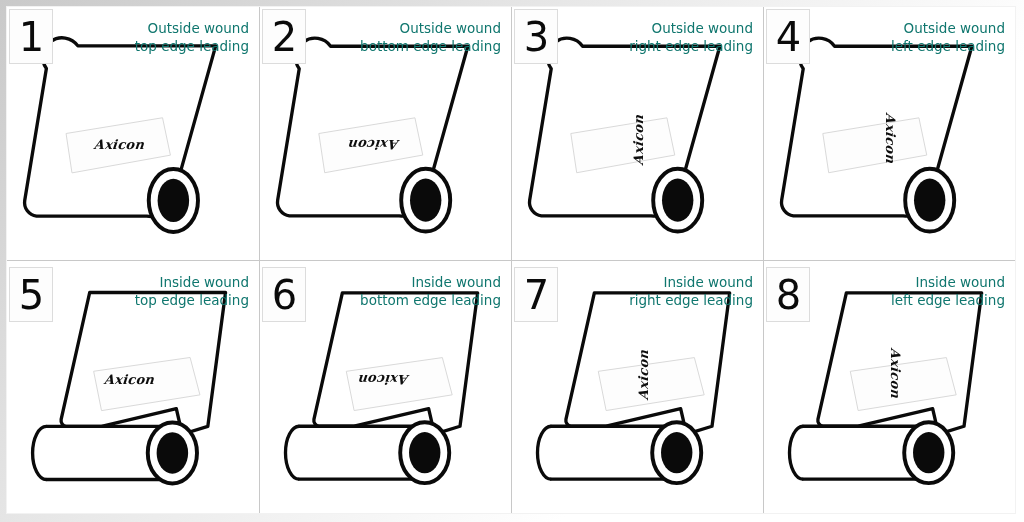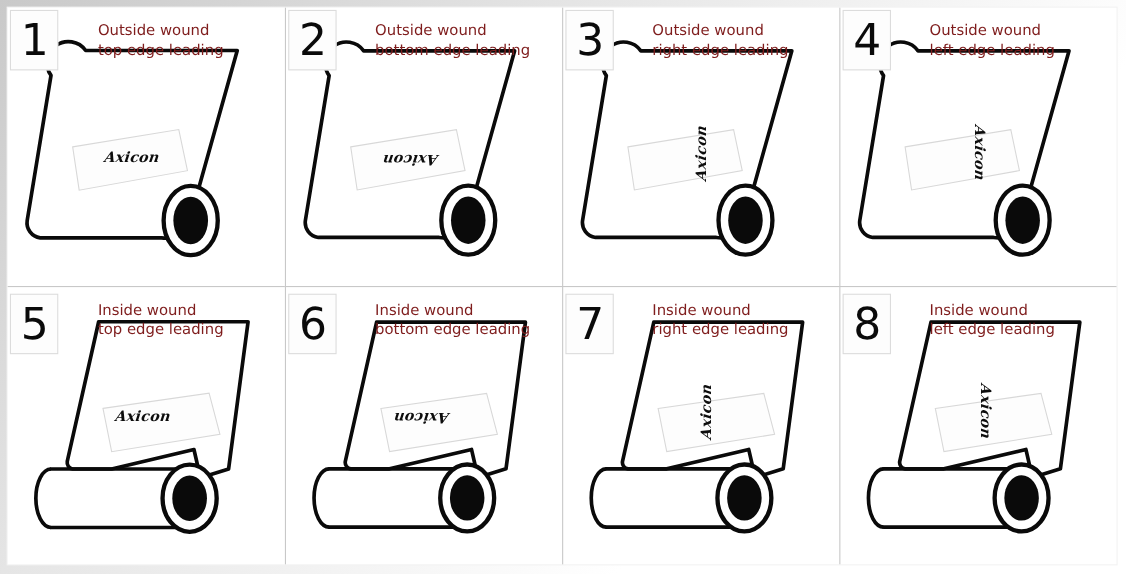--- a/index.html
+++ b/index.html
@@ -39,22 +39,22 @@
     display:flex;align-items:center;justify-content:center;
     font-size:40px;line-height:1;color:#0a0a0a;
     font-family:"DejaVu Sans",sans-serif;font-weight:400;
     letter-spacing:-1px;
   }
   .cell.r2 .numbox{top:6px;}
 
   
   .caption{
     position:absolute;right:10px;top:12px;width:160px;
-    text-align:left;font-size:13.5px;line-height:1.35;
-    color:#7f1d1d;white-space:pre-line;
+    text-align:right;font-size:13.5px;line-height:1.35;
+    color:#0f766e;white-space:pre-line;
     font-family:"DejaVu Sans",sans-serif;
   }
 
   
   .art{position:absolute;left:0;top:0;width:100%;height:100%;}
   .art svg{display:block;width:100%;height:100%;}
 
   
   .lbl{
     position:absolute;

